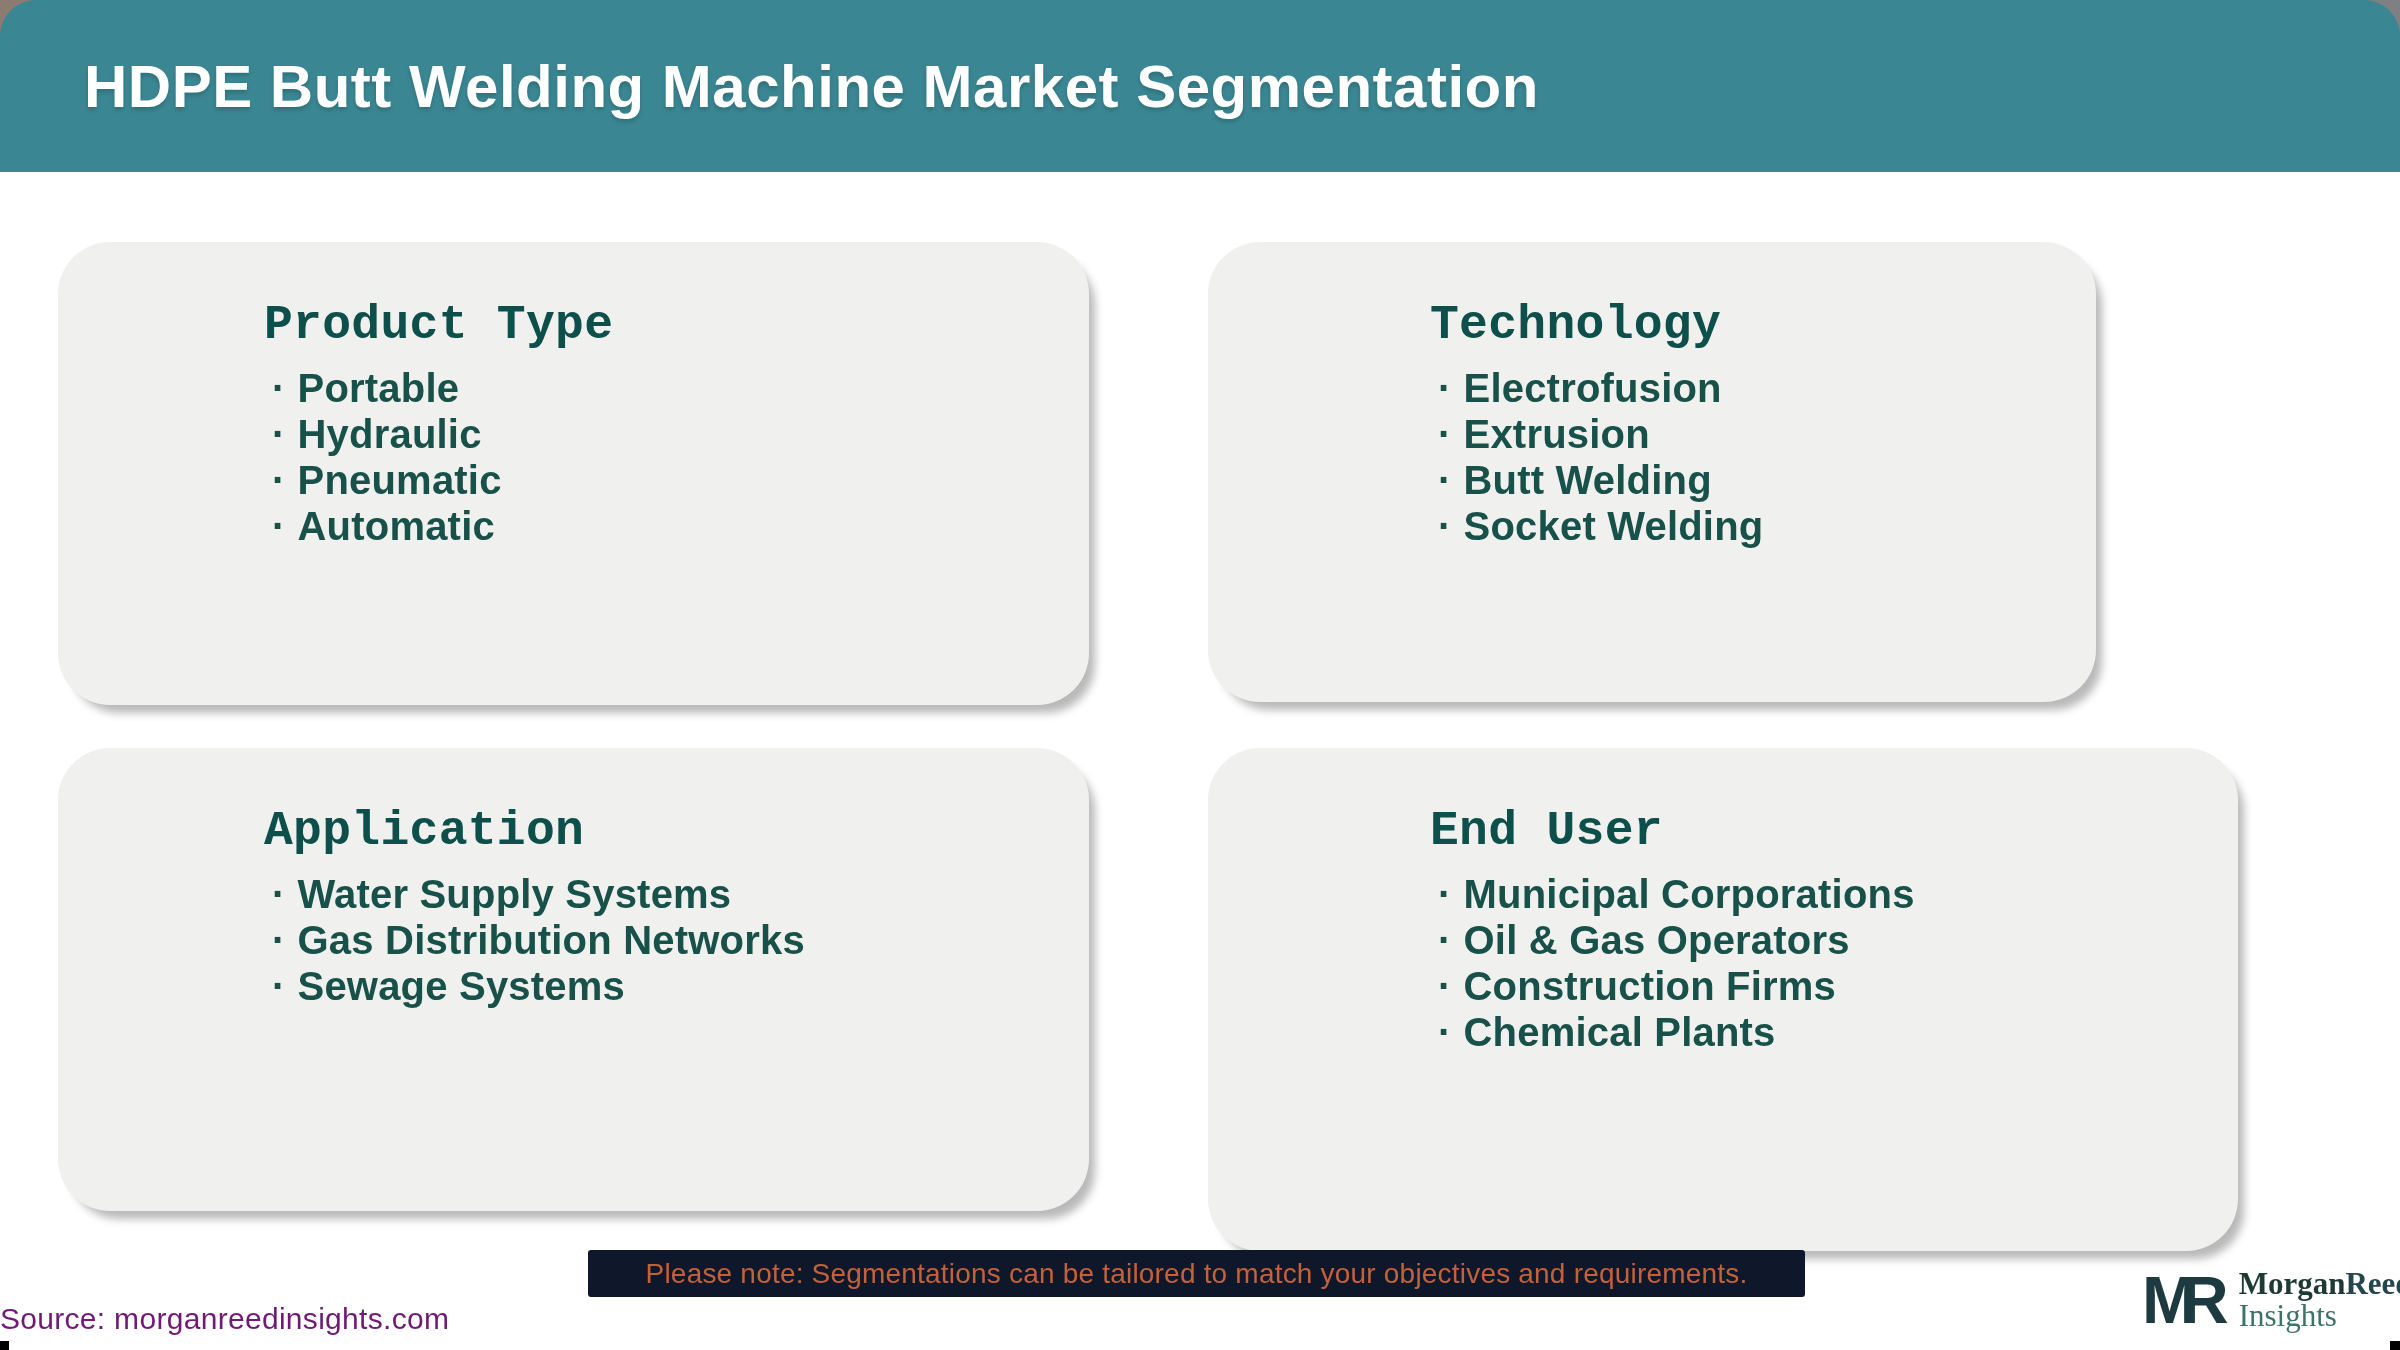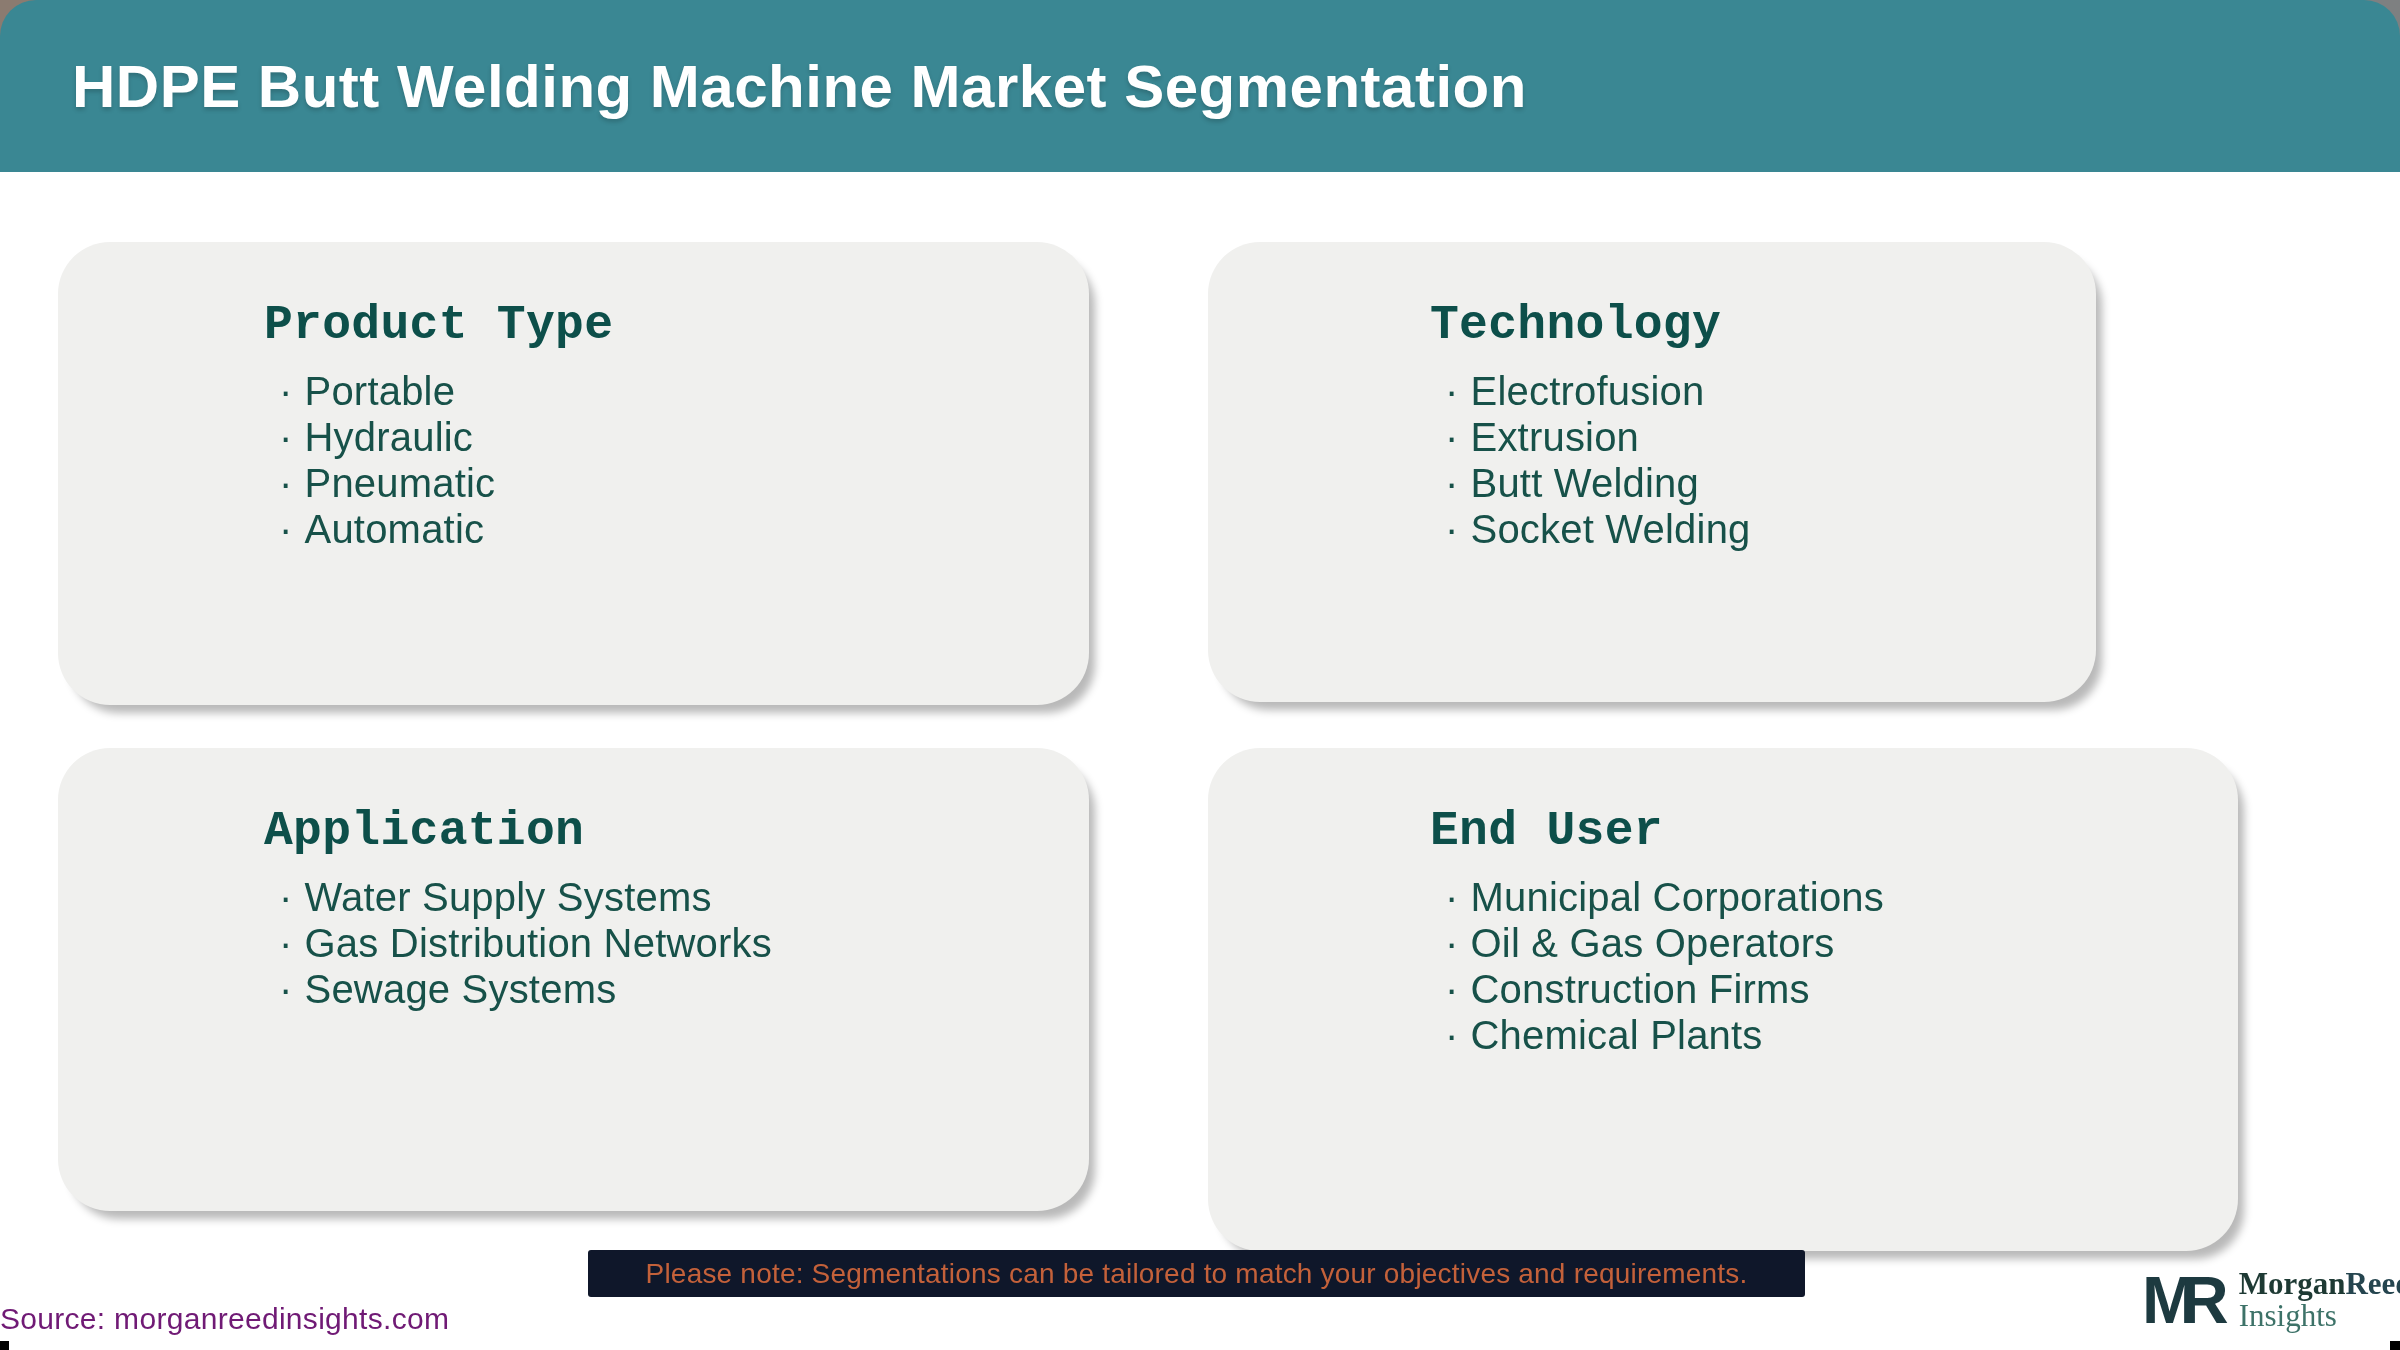--- a/index.html
+++ b/index.html
@@ -15,41 +15,41 @@
   .corner-bg--left{left:0;background:#8b7b70;}
   .corner-bg--right{right:0;background:#7e8081;}
 
   
   .header{
     position:absolute;left:0;top:0;width:2400px;height:172px;z-index:1;
     background:#3a8793;border-radius:36px 36px 0 0;
     display:flex;align-items:center;
   }
   .header h1{
-    margin:0;padding-left:72px;
+    margin:12px;padding-left:72px;
     font-size:60px;font-weight:bold;letter-spacing:0.5px;color:#ffffff;
     text-shadow:0 3px 4px rgba(0,0,0,0.18);
   }
 
   
   .card{
     position:absolute;background:#f0f0ee;border-radius:52px;z-index:1;
     box-shadow:9px 11px 9px -3px rgba(0,0,0,0.28);
   }
   .card--1{left:58px;top:242px;width:1031px;height:463px;}
   .card--2{left:1208px;top:242px;width:888px;height:460px;}
   .card--3{left:58px;top:748px;width:1031px;height:463px;}
   .card--4{left:1208px;top:748px;width:1030px;height:503px;}
   .card-content{padding:56px 40px 0 206px;}
   .card--2 .card-content,.card--4 .card-content{padding-left:222px;}
   .card h2{
     margin:0 0 12px 0;font-size:48px;font-weight:bold;letter-spacing:0.3px;
     color:#0d4f4a;line-height:1.15;font-family:Liberation Mono, monospace;
   }
-  .card ul{list-style:none;margin:15px;padding:0;}
+  .card ul{list-style:none;margin:8px;padding:0;font-weight:bold;}
   .card li{
     font-size:40px;line-height:46px;color:#175149;letter-spacing:0.2px;
     white-space:nowrap;
   }
   .bullet{display:inline-block;margin-right:12px;color:#175149;}
 
   
   .note{
     position:absolute;left:588px;top:1250px;width:1217px;height:47px;z-index:1;
     background:#0f172a;border-radius:3px;

